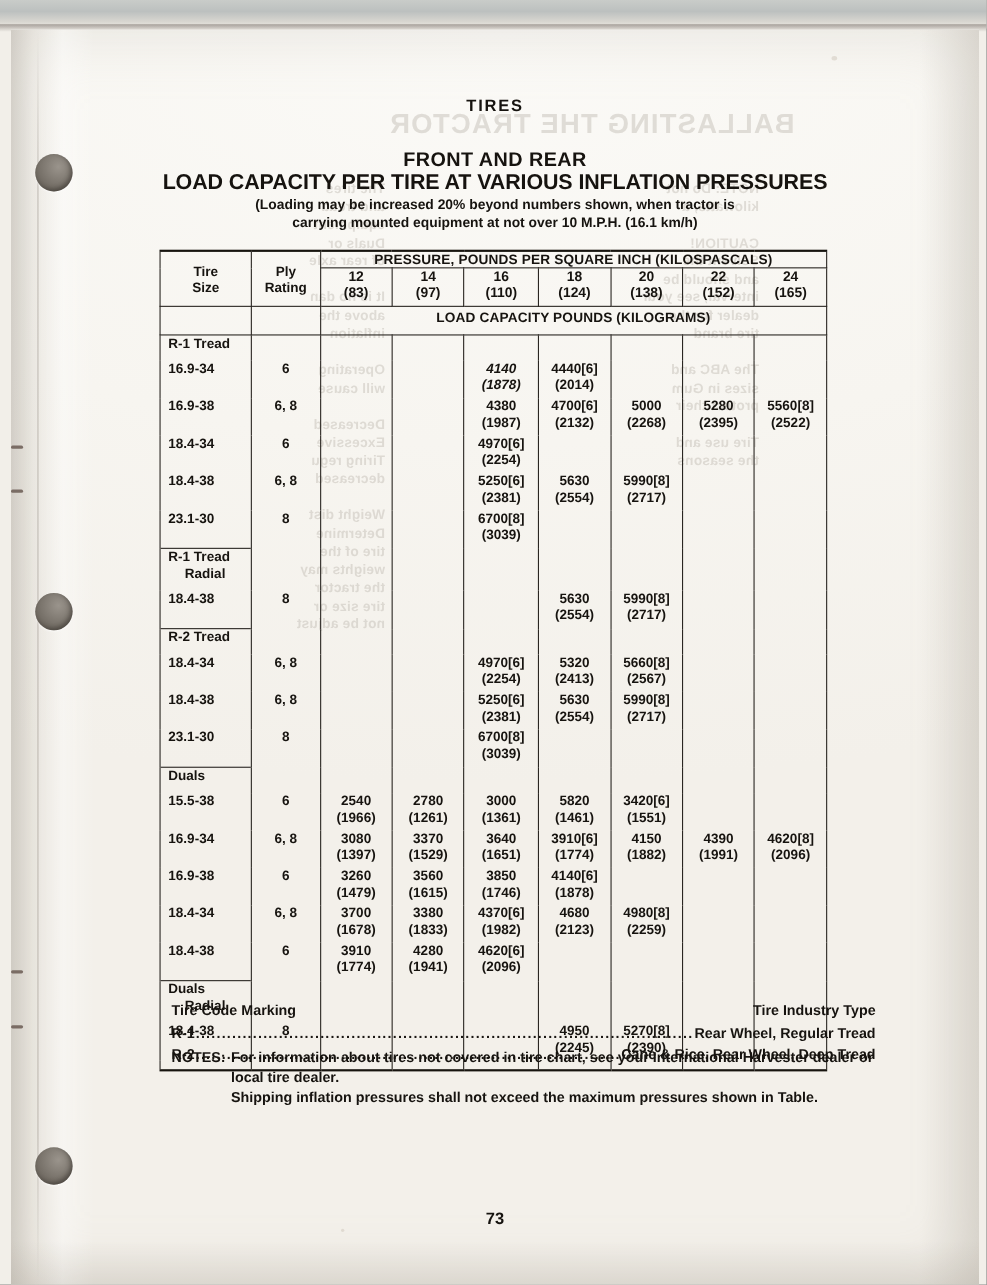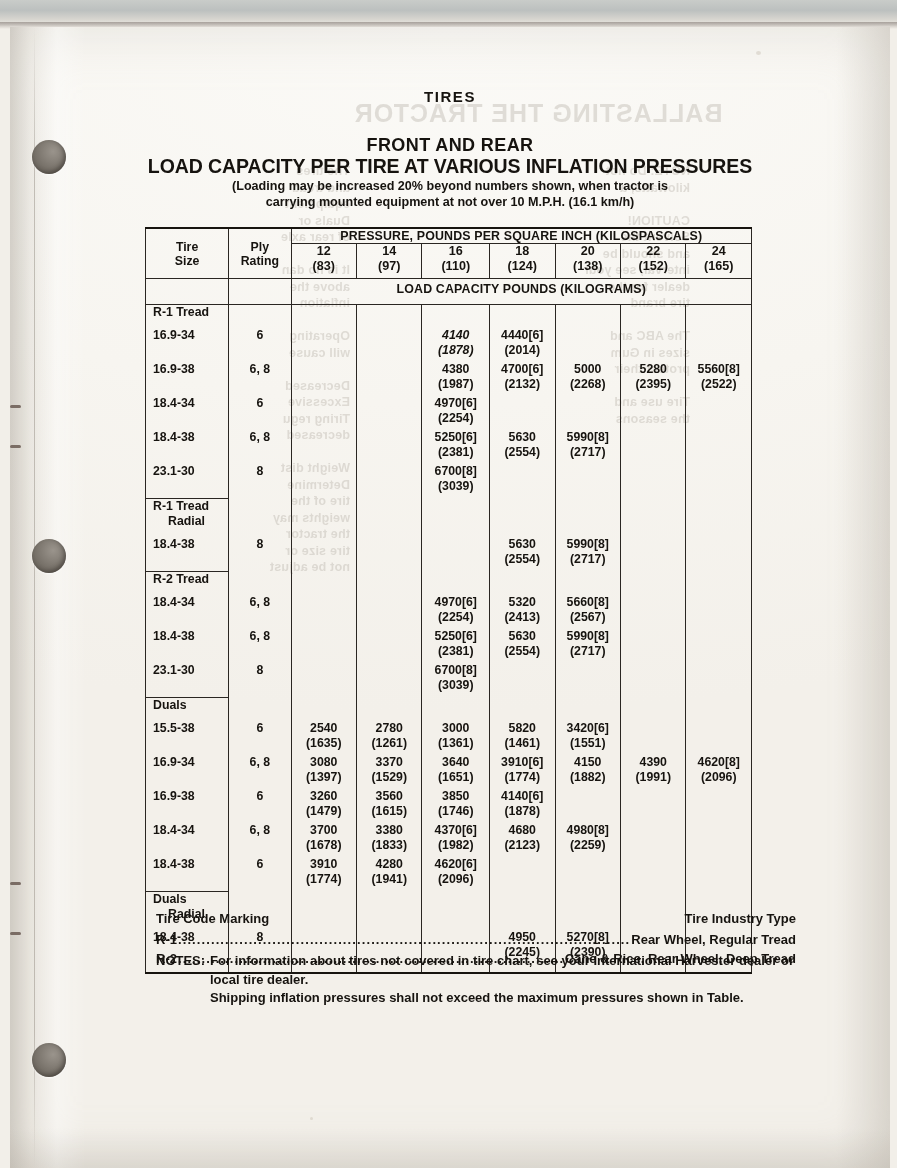--- a/index.html
+++ b/index.html
@@ -539,21 +539,21 @@
             </tr>
             <tr>
               <td class="cell lbl" style="border-top: none; border-bottom: none;">
                 <div>15.5-38</div>
               </td>
               <td class="cell" style="border-top: none; border-bottom: none;">
                 <div>6</div>
               </td>
               <td class="cell" style="border-top: none; border-bottom: none;">
                 <div>2540</div>
-                <div>(1635)</div>
+                <div>(1966)</div>
               </td>
               <td class="cell" style="border-top: none; border-bottom: none;">
                 <div>2780</div>
                 <div>(1261)</div>
               </td>
               <td class="cell" style="border-top: none; border-bottom: none;">
                 <div>3000</div>
                 <div>(1361)</div>
               </td>
               <td class="cell" style="border-top: none; border-bottom: none;">
@@ -751,15 +751,16 @@
       </div>
 
       <div class="notes">
         <div class="notes-row">
           <div class="notes-lbl">NOTES:</div>
           <div class="notes-body">For information about tires not covered in tire chart, see your International Harvester dealer or local tire dealer.</div>
         </div>
         <div class="note-p">Shipping inflation pressures shall not exceed the maximum pressures shown in Table.</div>
       </div>
 
+      <div class="pageno">73</div>
     </div>
   </div>
 </div>
 
 </body></html>

